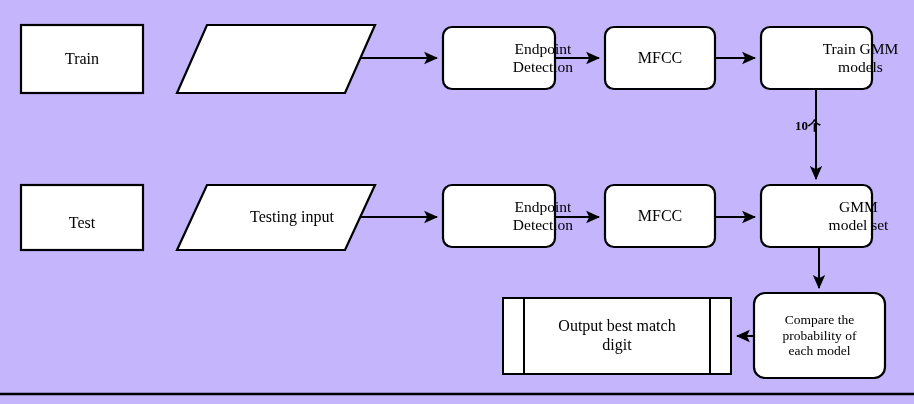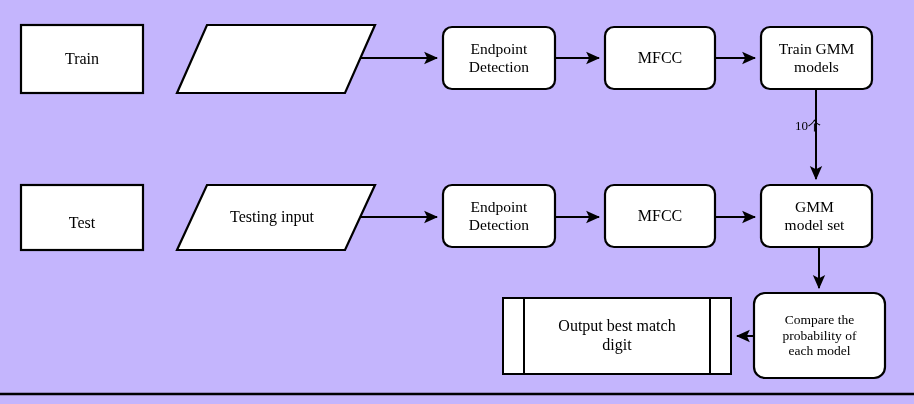--- a/index.html
+++ b/index.html
@@ -29,27 +29,28 @@
     display: flex;
     align-items: center;
     justify-content: center;
     text-align: center;
     color: #000000;
     line-height: 1.18;
     pointer-events: none;
     white-space: pre-line;
   }
   .lbl-16 { font-size: 16px; }
-  .lbl-15 { font-size: 15.5px; }
+  .lbl-15 { font-size: 15.5px; padding-left: 44px; }
   .lbl-13 { font-size: 13.5px; }
   .edge-label {
     position: absolute;
     font-size: 13px;
     color: #000000;
     white-space: nowrap;
+    font-weight: bold;
   }
   .shape {
     fill: #ffffff;
     stroke: #000000;
     stroke-width: 2.2;
   }
   .shape-thin {
     fill: #ffffff;
     stroke: #000000;
     stroke-width: 2;
@@ -134,21 +135,21 @@
   <div class="node-label lbl-15" style="left:443px; top:27px; width:112px; height:62px;">Endpoint
 Detection</div>
 
   <div class="node-label lbl-16" style="left:605px; top:27px; width:110px; height:62px;">MFCC</div>
 
   <div class="node-label lbl-15" style="left:761px; top:27px; width:111px; height:62px;">Train GMM
 models</div>
 
   <div class="node-label lbl-16" style="left:21px; top:185px; width:122px; height:76px;">Test</div>
 
-  <div class="node-label lbl-16" style="left:188px; top:185px; width:168px; height:65px;">Testing input</div>
+  <div class="node-label lbl-16" style="left:208px; top:185px; width:168px; height:65px;">Testing input</div>
 
   <div class="node-label lbl-15" style="left:443px; top:185px; width:112px; height:62px;">Endpoint
 Detection</div>
 
   <div class="node-label lbl-16" style="left:605px; top:185px; width:110px; height:62px;">MFCC</div>
 
   <div class="node-label lbl-15" style="left:761px; top:185px; width:107px; height:62px;">GMM
 model set</div>
 
   <div class="node-label lbl-13" style="left:754px; top:293px; width:131px; height:85px;border-radius:10px;">Compare the

